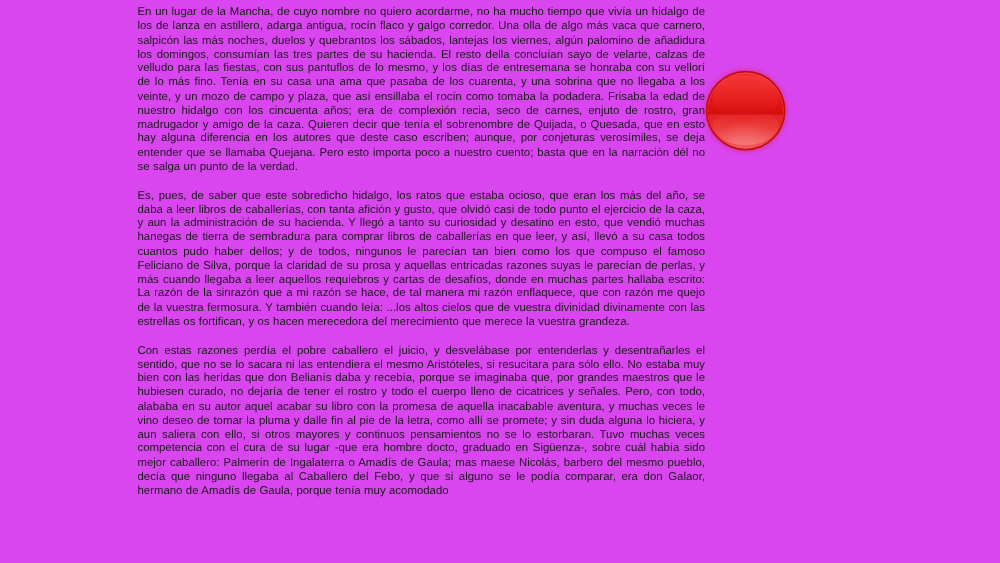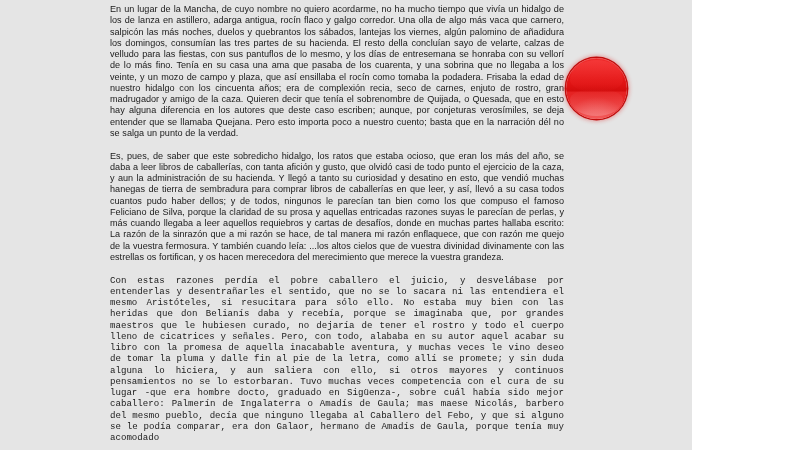--- a/index.html
+++ b/index.html
@@ -12,23 +12,23 @@
     background: #ffffff;
     font-family: "Liberation Sans", sans-serif;
     overflow: hidden;
     position: relative;
   }
 
   #page {
     position: absolute;
     left: 0;
     top: 0;
-    width: 692px;
+    width: 800px;
     height: 450px;
-    background: #e5e5e5;
+    background: #d946ef;
     overflow: hidden;
   }
 
   #doc {
     position: absolute;
     left: 110px;
     top: 4px;
     width: 454px;
     height: 446px;
     overflow: hidden;
@@ -43,21 +43,20 @@
     text-align: justify;
     text-justify: inter-word;
     letter-spacing: 0.01px;
     word-spacing: 0.2px;
     -webkit-hyphens: none;
     hyphens: none;
   }
 
   .para:last-child {
     margin-bottom: 0;
-    font-family: Liberation Mono, monospace;
   }
 
   
   #red-button {
     position: absolute;
     left: 566px;
     top: 58px;
     width: 61px;
     height: 61px;
     border-radius: 50%;

